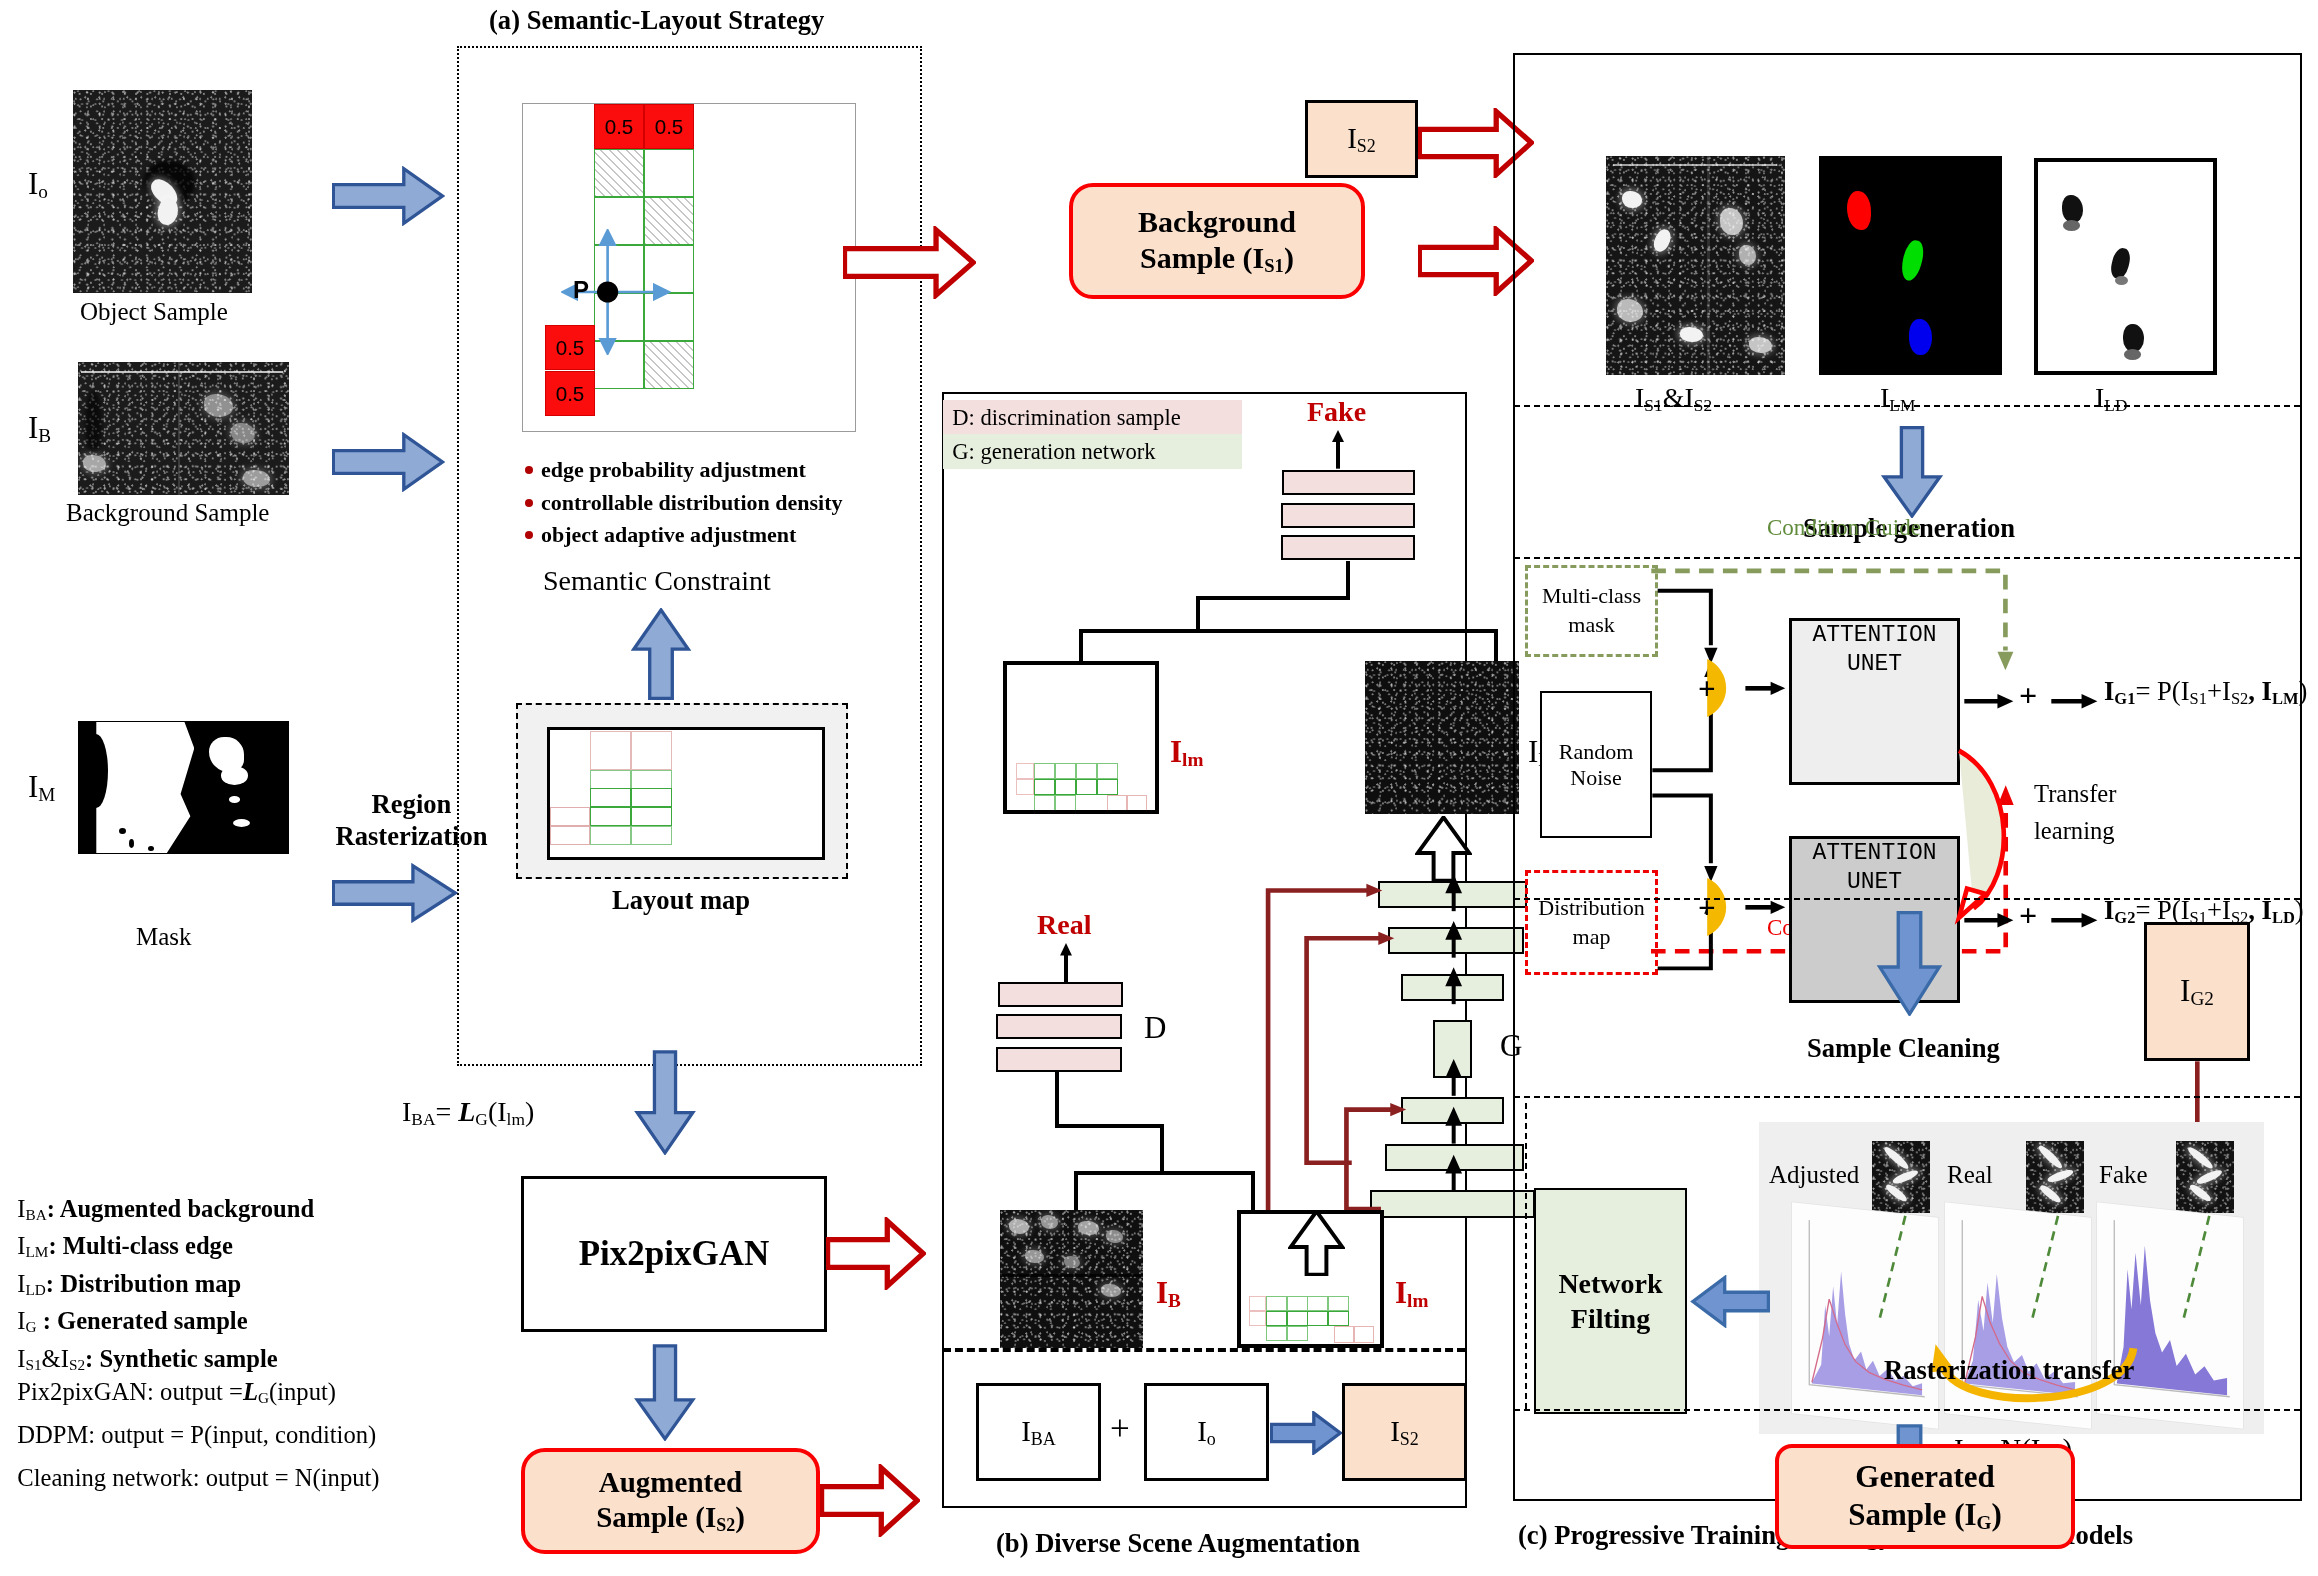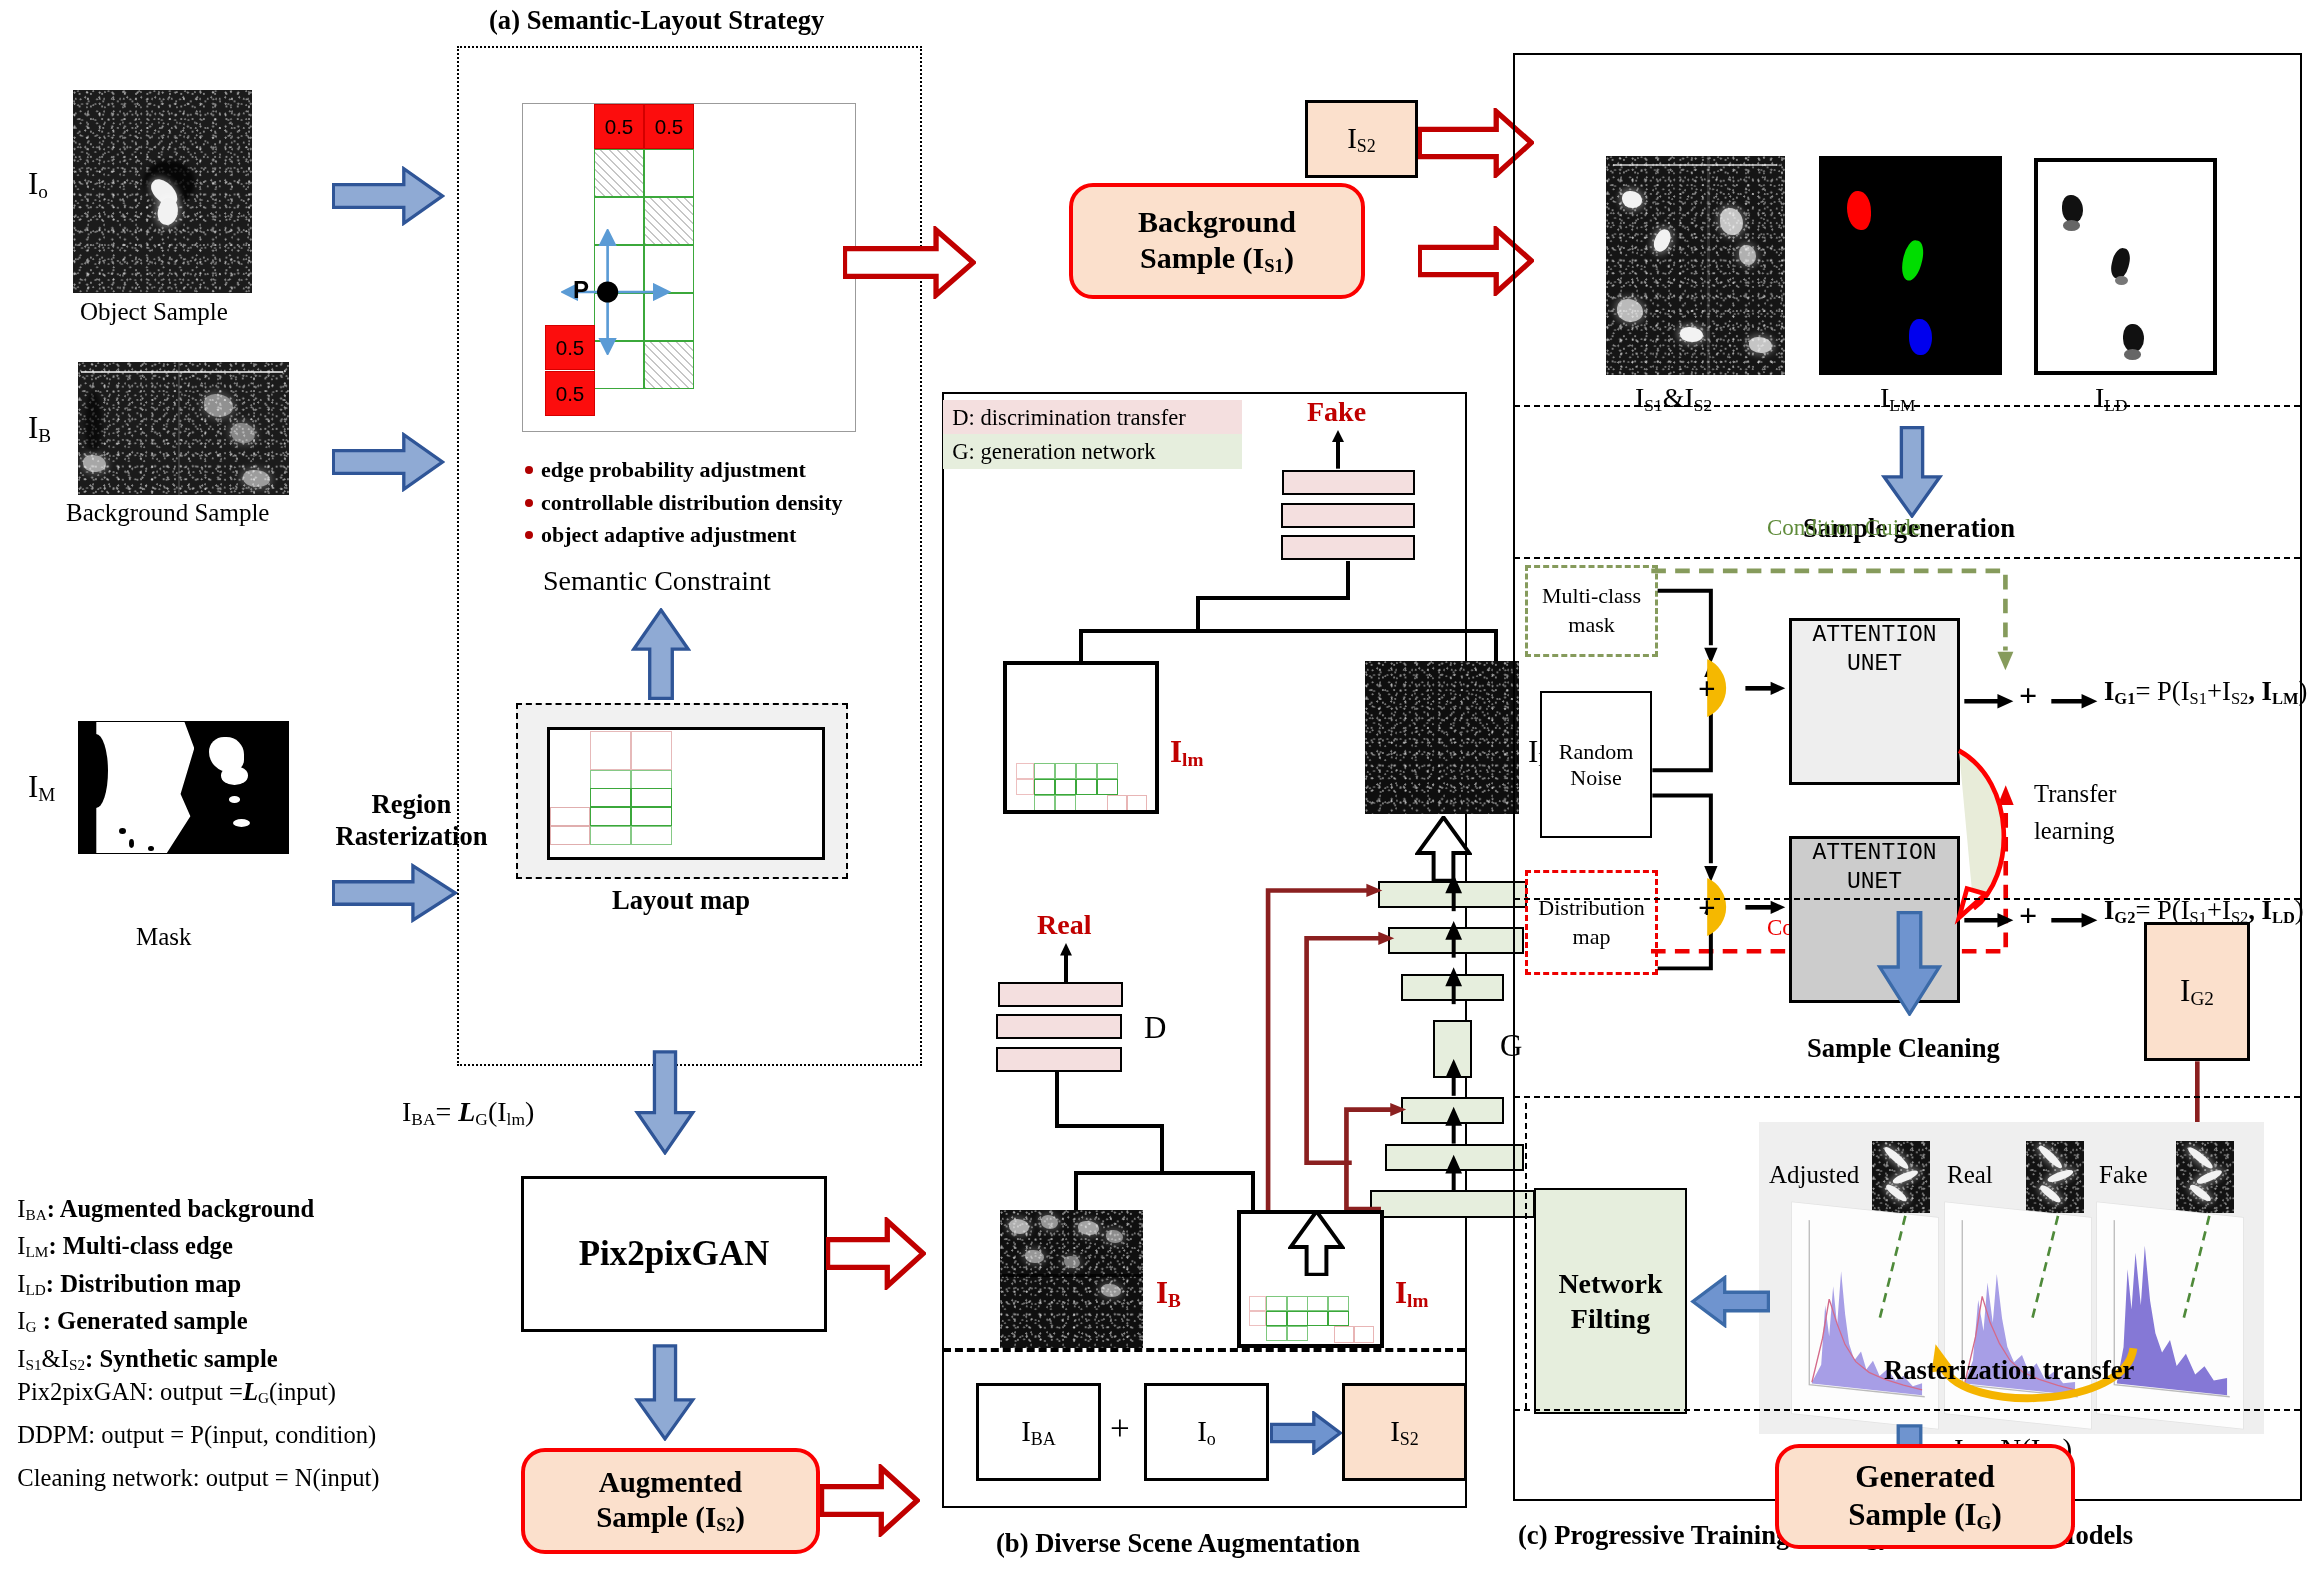--- a/index.html
+++ b/index.html
@@ -328,21 +328,21 @@
   </svg>
 </div>
 <div class="abs redarrow" style="left:1418px; top:226px;">
   <svg width="116" height="70" viewBox="0 0 175 105">
     <polygon points="2,32 118,32 118,5 171,52 118,100 118,73 2,73" fill="#fff" stroke="#c00000" stroke-width="8"></polygon>
   </svg>
 </div>
 
 <div class="panel-border" style="left:942px; top:392px; width:525px; height:1116px;"></div>
 
-<div class="abs" style="left:943px; top:400px; width:299px; height:35px; background:#f4dfdf; display:flex; align-items:center; padding-left:9.3px; font-size:22.6px;">D: discrimination transfer</div>
+<div class="abs" style="left:943px; top:400px; width:299px; height:35px; background:#f4dfdf; display:flex; align-items:center; padding-left:9.3px; font-size:22.6px;">D: discrimination sample</div>
 <div class="abs" style="left:943px; top:434px; width:299px; height:35px; background:#e6eedd; display:flex; align-items:center; padding-left:9.3px; font-size:22.6px;">G: generation network</div>
 
 <div class="abs lbl bold" style="left:1307px; top:396px; font-size:28px; color:#c00000;">Fake</div>
 <div class="abs" style="left:1328px; top:430px;">
   <svg width="20" height="40" viewBox="0 0 30 60">
     <line x1="15" y1="58" x2="15" y2="10" stroke="#000" stroke-width="6"></line>
     <polygon points="15,0 24,18 6,18" fill="#000"></polygon>
   </svg>
 </div>
 <div class="dlayer" style="left:1282px; top:470px; width:133px; height:25px;"></div>
@@ -814,19 +814,19 @@
 
 <div class="barrow" style="left:1873px; top:1423px;">
   <svg width="73" height="100" viewBox="0 0 110 150">
     <polygon points="55,147 100,80 72,80 72,4 38,4 38,80 10,80" fill="#6f94cf" stroke="#3b6aa8" stroke-width="5"></polygon>
   </svg>
 </div>
 <div class="abs lbl" style="left:1954px; top:1433px; font-size:29px; white-space:nowrap;">
   <span>I</span><sub>G</sub><span>= N(I</span><sub>G2</sub><span>)</span>
 </div>
 
-<div class="node-pill" style="left:1775px; top:1444px; width:300px; height:105px; font-size:31px; display:flex;">
+<div class="node-pill" style="left:1775px; top:1444px; width:300px; height:105px; font-size:31px; display:flex;border-radius:17px;">
   <div>Generated</div>
   <div>
     <span>Sample (I</span><sub>G</sub><span>)</span>
   </div>
 </div>
 
 
 </body></html>

